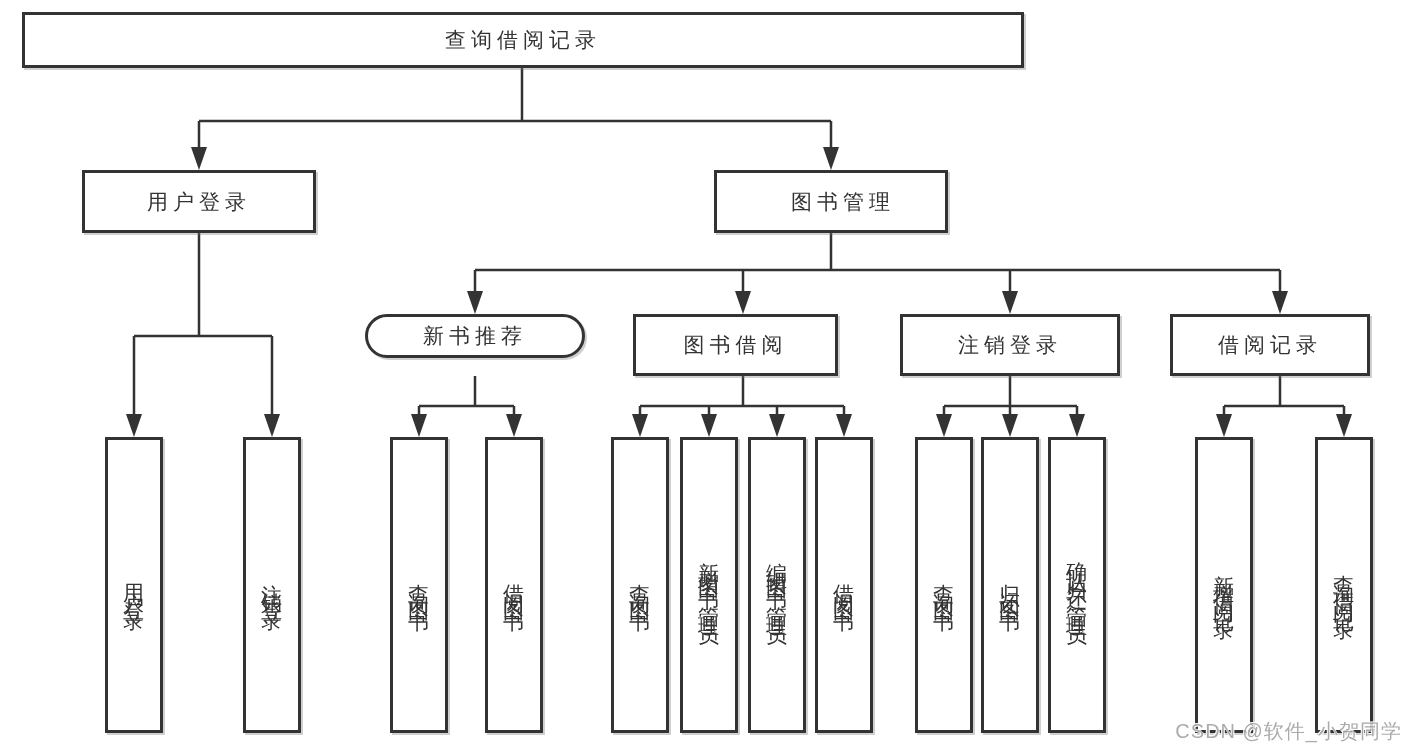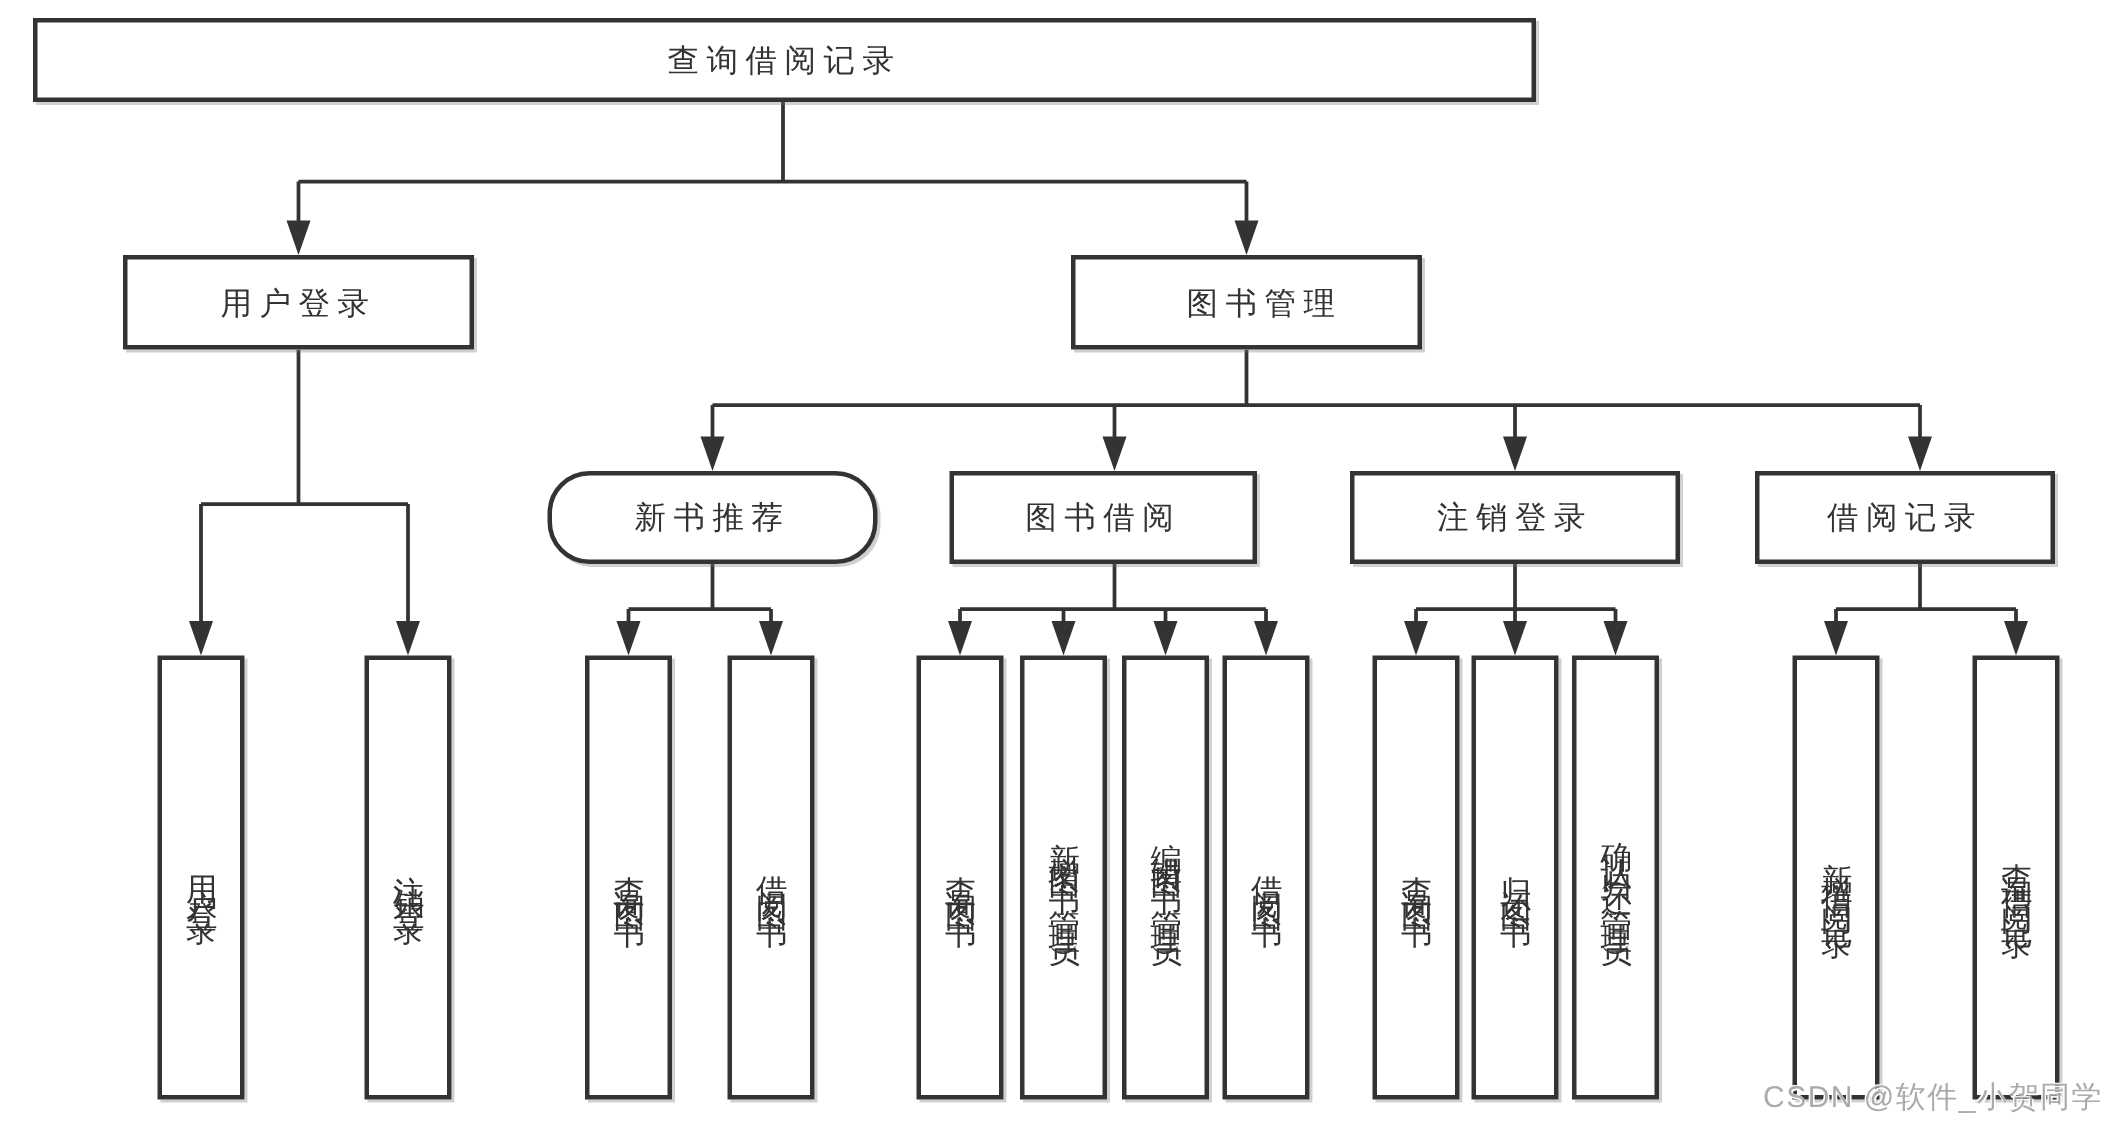--- a/index.html
+++ b/index.html
@@ -95,21 +95,21 @@
     <span class="hlabel">查询借阅记录</span>
   </div>
 
   <div class="node" style="left:82px;top:170px;width:234px;height:63px;">
     <span class="hlabel">用户登录</span>
   </div>
   <div class="node" style="left:714px;top:170px;width:234px;height:63px;padding-left:24px;">
     <span class="hlabel">图书管理</span>
   </div>
 
-  <div class="node" style="left:365px;top:314px;width:220px;height:62px;border-radius:28px;">
+  <div class="node" style="left:365px;top:314px;width:220px;height:44px;border-radius:28px;">
     <span class="hlabel">新书推荐</span>
   </div>
   <div class="node" style="left:633px;top:314px;width:205px;height:62px;">
     <span class="hlabel">图书借阅</span>
   </div>
   <div class="node" style="left:900px;top:314px;width:220px;height:62px;">
     <span class="hlabel">注销登录</span>
   </div>
   <div class="node" style="left:1170px;top:314px;width:200px;height:62px;">
     <span class="hlabel">借阅记录</span>

